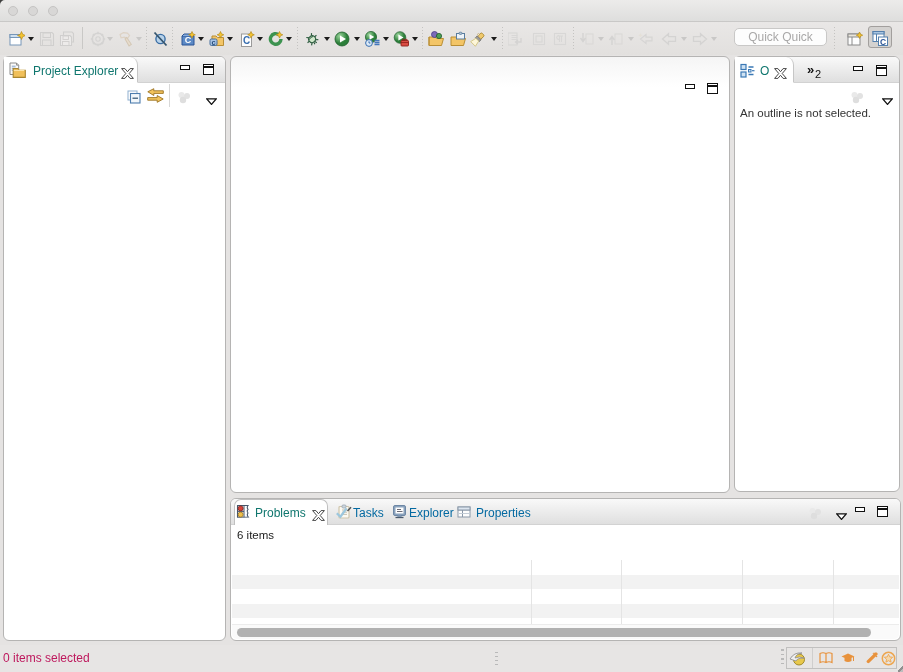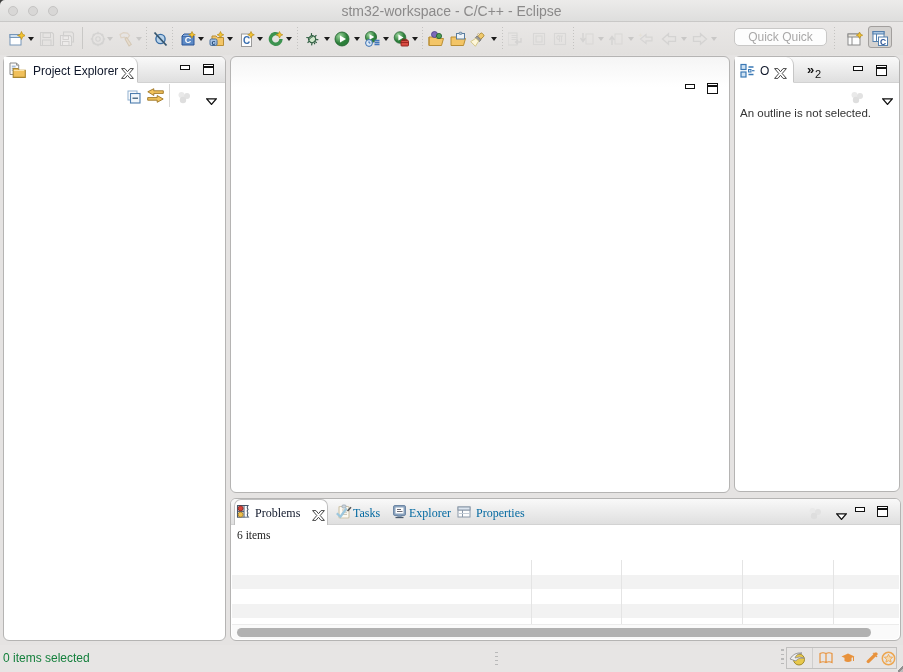--- a/index.html
+++ b/index.html
@@ -37,21 +37,21 @@
   border:1px solid #a29f9d; border-radius:3px; }
 
 
 .panel { position:absolute; background:#ffffff; border:1px solid #b5b4b3; border-radius:6px; }
 .phead { position:absolute; left:0; top:0; right:0; height:26px;
   background:linear-gradient(#f9f9f9,#dfdfdf); border-bottom:1px solid #d2d2d2;
   border-radius:5px 5px 0 0; }
 .ptab { position:absolute; left:0; top:0; height:26px; background:#ffffff;
   border-right:1px solid #c6c6c6; border-bottom:1px solid #fff;
   border-top-right-radius:8px; }
-.tabtext { font-size:12px; color:#0f172a; }
+.tabtext { font-size:12px; color:#0f766e; }
 .graytab { font-size:12px; color:#0369a1; }
 
 
 .minb { position:absolute; width:10px; height:5px; border:1.4px solid #111; background:#fff; }
 .maxb { position:absolute; width:11px; height:11px; border:1.4px solid #111; background:#fff; }
 .maxb:after { content:""; position:absolute; left:0; right:0; top:1.2px; height:1.4px; background:#111; }
 
 
 .vtri { position:absolute; width:12px; height:8px; }
 
@@ -64,47 +64,46 @@
 #lp-toolbar { position:absolute; left:0; top:27px; right:0; height:26px; background:#fff; }
 
 
 #editor { left:230px; top:56px; width:500px; height:437px; background:linear-gradient(#f5f5f5, #ffffff 30px); }
 
 
 #right-panel { left:734px; top:56px; width:166px; height:436px; }
 #rp-tab { width:59px; }
 
 
-#bottom-panel { left:230px; top:498px; width:671px; height:143px;font-family:Liberation Serif, serif; }
+#bottom-panel { left:230px; top:498px; width:671px; height:143px; }
 #bp-items { position:absolute; left:6px; top:30px; font-size:11.5px; color:#1b1b1b; }
 #bp-header { position:absolute; left:1px; right:1px; top:44px; height:16px;
   border-top:1px solid #e2e2e2; border-bottom:1px solid #cfcfcf; background:#fff; }
 .hcol { position:absolute; top:0px; font-size:12px; color:#1b1b1b; }
 .hsep { position:absolute; top:0; bottom:0; width:1px; background:#dcdcdc; }
 .bsep { position:absolute; width:1px; background:#e4e4e4; }
 .rowg { position:absolute; left:1px; right:1px; height:14px; background:#f2f2f2; }
 #bp-scroll { position:absolute; left:1px; right:1px; bottom:1px; height:15px;
   background:#fafafa; border-top:1px solid #ececec; border-radius:0 0 5px 5px; }
 #bp-thumb { position:absolute; left:5px; top:3px; width:634px; height:9px;
   background:#b1b1b1; border-radius:4.5px; }
 
 
 #statusbar { left:0; top:645px; width:903px; height:27px; background:#e7e5e4; }
-#status-text { position:absolute; left:3px; top:6px; font-size:12px; color:#15803d; }
+#status-text { position:absolute; left:3px; top:6px; font-size:12px; color:#be185d; }
 #trimbox { position:absolute; left:786px; top:2px; width:111px; height:22px;
   border:1px solid #c1c0bf; background:#e7e5e4; }
 </style>
 </head>
 <body>
 
 <div id="titlebar" class="abs">
   <div class="tl" style="left:8px;"></div>
   <div class="tl" style="left:28px;"></div>
   <div class="tl" style="left:48px;"></div>
-  <div id="title-text">stm32-workspace - C/C++ - Eclipse</div>
 </div>
 <div class="corner" style="left:0;">
     <svg width="5" height="5">
       <path d="M0,0 L5,0 A5,5 0 0 0 0,5 Z" fill="#404040"></path>
     </svg>
   </div>
 
 <div id="toolbar" class="abs">
   <div class="ticon" style="left:9px;" id="ic-new"><svg width="16" height="16">
         <rect x="1" y="3.5" width="11" height="10.5" fill="#fff" stroke="#7696b8" stroke-width="1"></rect>

